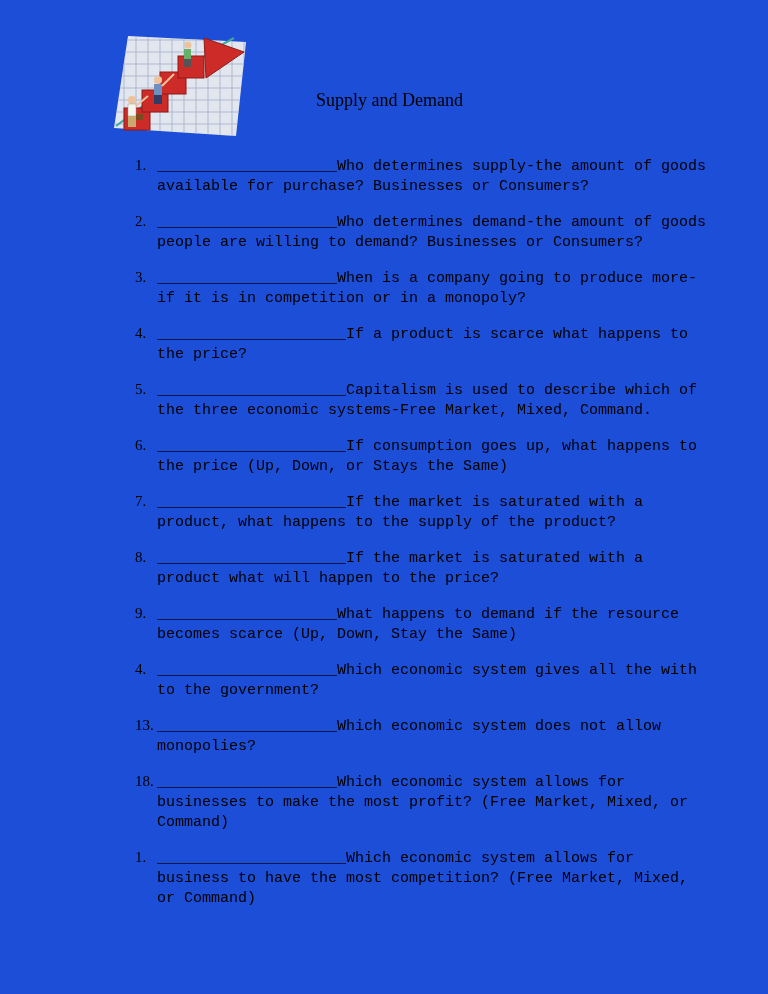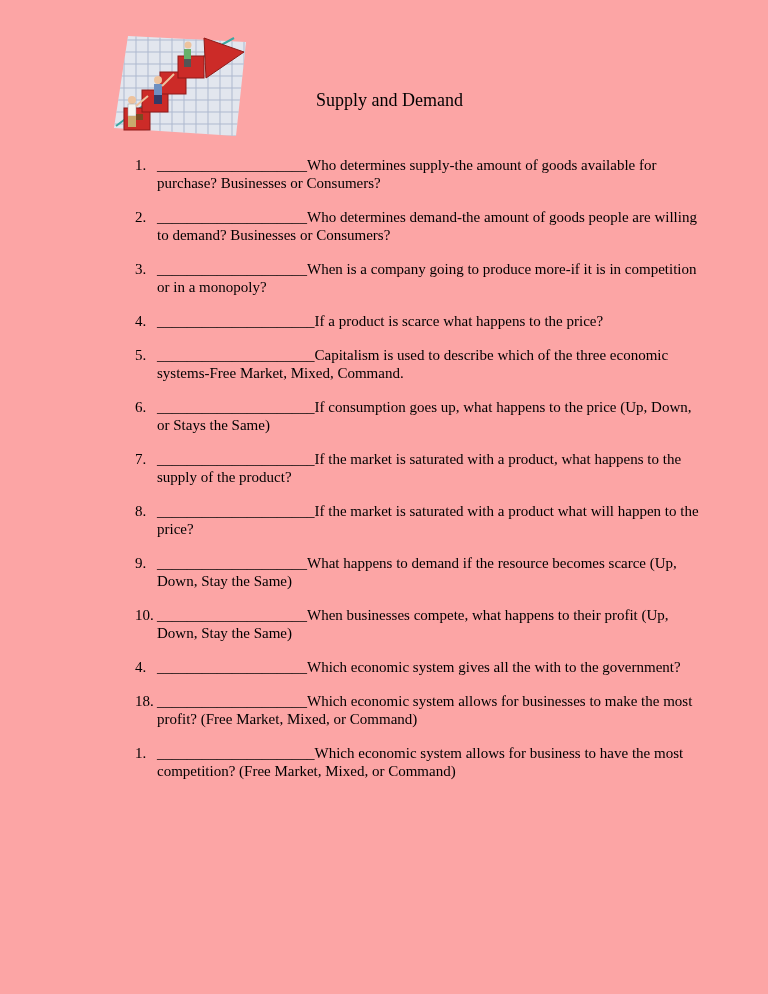--- a/index.html
+++ b/index.html
@@ -8,21 +8,21 @@
   }
   body {
     background: #ffffff;
     color: #000000;
     font-family: "Liberation Serif", "DejaVu Serif", serif;
   }
   .page {
     position: relative;
     width: 768px;
     height: 994px;
-    background: #fca5a5;
+    background: #1d4ed8;
     overflow: hidden;
   }
   .clipart {
     position: absolute;
     left: 108px;
     top: 30px;
     width: 152px;
     height: 110px;
   }
   .page-title {
@@ -45,20 +45,21 @@
     padding-left: 22px;
     margin: 0 0 16px 0;
   }
   .q-num {
     position: absolute;
     left: 0;
     top: 0;
   }
   .q-blank, .q-text {
     white-space: normal;
+    font-family: Liberation Mono, monospace;
   }
 </style>
 </head>
 <body>
 
 <div class="page">
 
   <svg class="clipart" viewBox="0 0 152 110" aria-hidden="true">
     <defs>
       <clipPath id="gridclip">
@@ -108,19 +109,19 @@
   <div class="questions">
       <div class="question"><span class="q-num">1.</span><span class="q-blank">____________________</span><span class="q-text">Who determines supply-the amount of goods available for purchase?  Businesses or Consumers?</span></div>
       <div class="question"><span class="q-num">2.</span><span class="q-blank">____________________</span><span class="q-text">Who determines demand-the amount of goods people are willing to demand?  Businesses or Consumers?</span></div>
       <div class="question"><span class="q-num">3.</span><span class="q-blank">____________________</span><span class="q-text">When is a company going to produce more-if it is in competition or in a monopoly?</span></div>
       <div class="question"><span class="q-num">4.</span><span class="q-blank">_____________________</span><span class="q-text">If a product is scarce what happens to the price?</span></div>
       <div class="question"><span class="q-num">5.</span><span class="q-blank">_____________________</span><span class="q-text">Capitalism is used to describe which of the three economic systems-Free Market, Mixed, Command.</span></div>
       <div class="question"><span class="q-num">6.</span><span class="q-blank">_____________________</span><span class="q-text">If consumption goes up, what happens to the price (Up, Down, or Stays the Same)</span></div>
       <div class="question"><span class="q-num">7.</span><span class="q-blank">_____________________</span><span class="q-text">If the market is saturated with a product, what happens to the supply of the product?</span></div>
       <div class="question"><span class="q-num">8.</span><span class="q-blank">_____________________</span><span class="q-text">If the market is saturated with a product what will happen to the price?</span></div>
       <div class="question"><span class="q-num">9.</span><span class="q-blank">____________________</span><span class="q-text">What happens to demand if the resource becomes scarce (Up, Down, Stay the Same)</span></div>
-      <div class="question"><span class="q-num">10.</span><span class="q-blank">____________________</span><span class="q-text">When businesses compete, what happens to their profit (Up, Down, Stay the Same)</span></div>
       <div class="question"><span class="q-num">4.</span><span class="q-blank">____________________</span><span class="q-text">Which economic system gives all the with to the government?</span></div>
+      <div class="question"><span class="q-num">13.</span><span class="q-blank">____________________</span><span class="q-text">Which economic system does not allow monopolies?</span></div>
       <div class="question"><span class="q-num">18.</span><span class="q-blank">____________________</span><span class="q-text">Which economic system allows for businesses to make the most profit? (Free Market, Mixed, or Command)</span></div>
       <div class="question"><span class="q-num">1.</span><span class="q-blank">_____________________</span><span class="q-text">Which economic system allows for business to have the most competition? (Free Market, Mixed, or Command)</span></div>
     </div>
 
 </div>
 
 </body></html>

